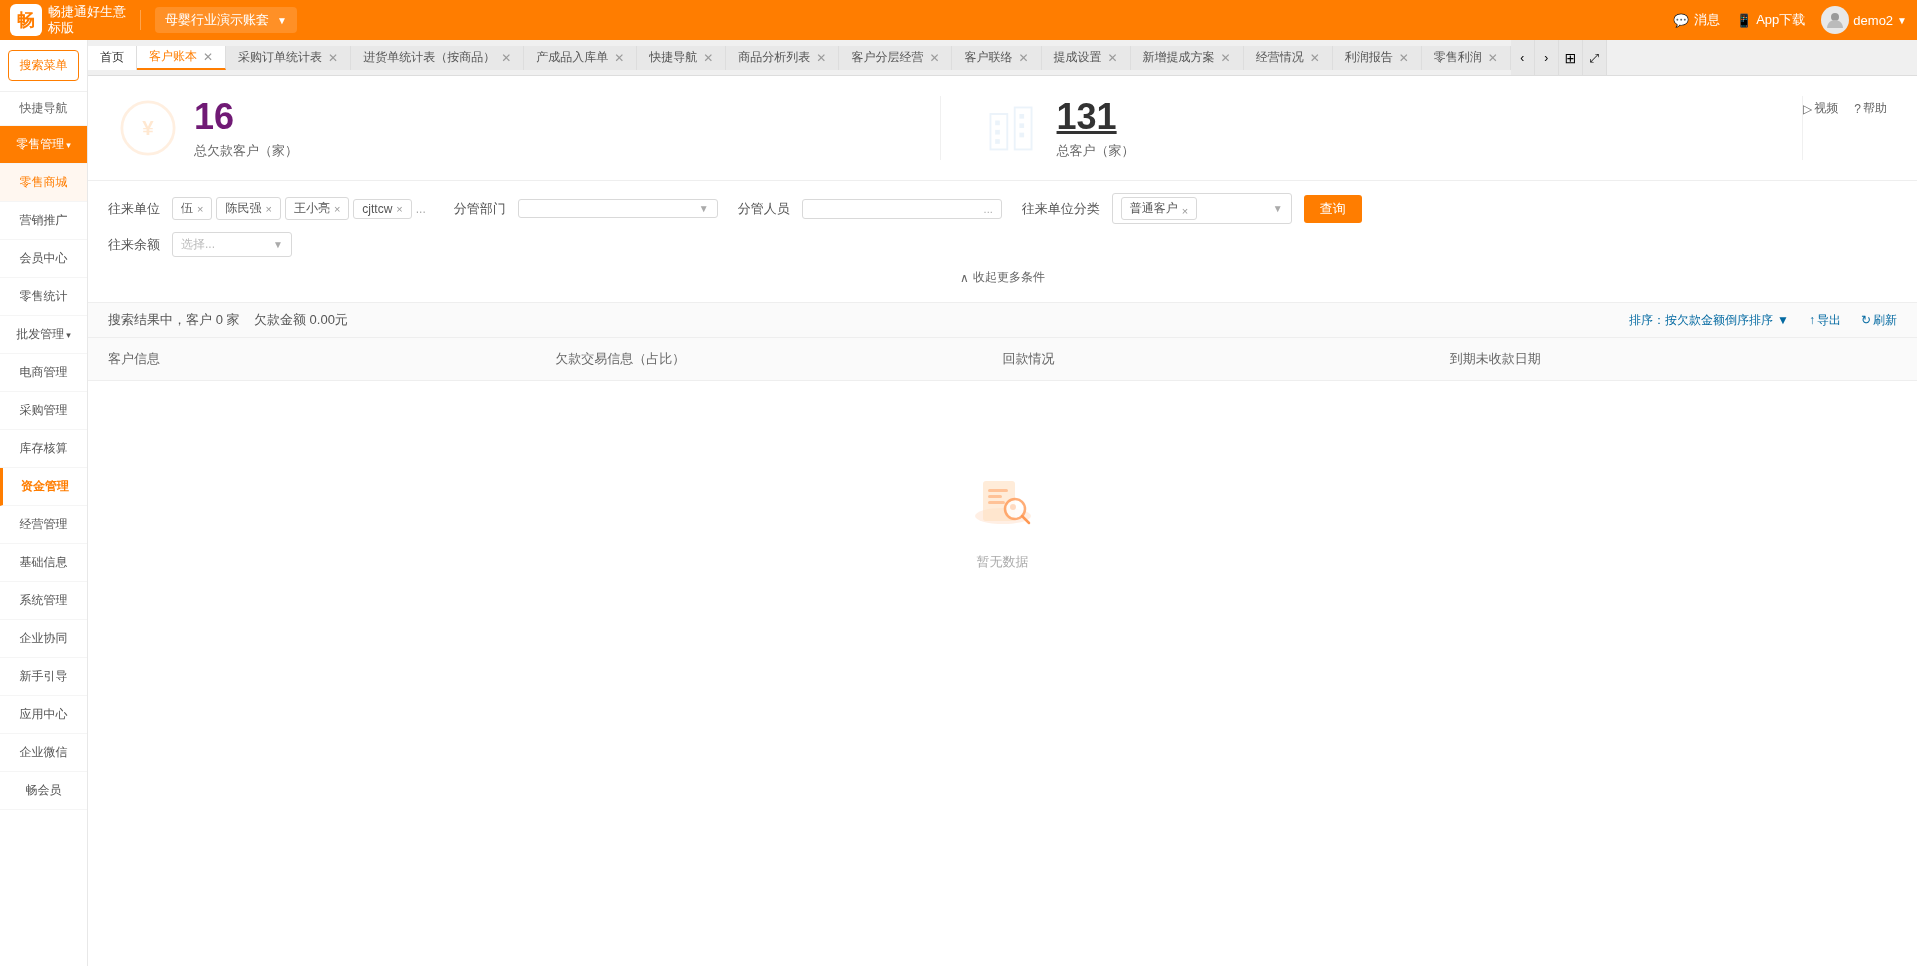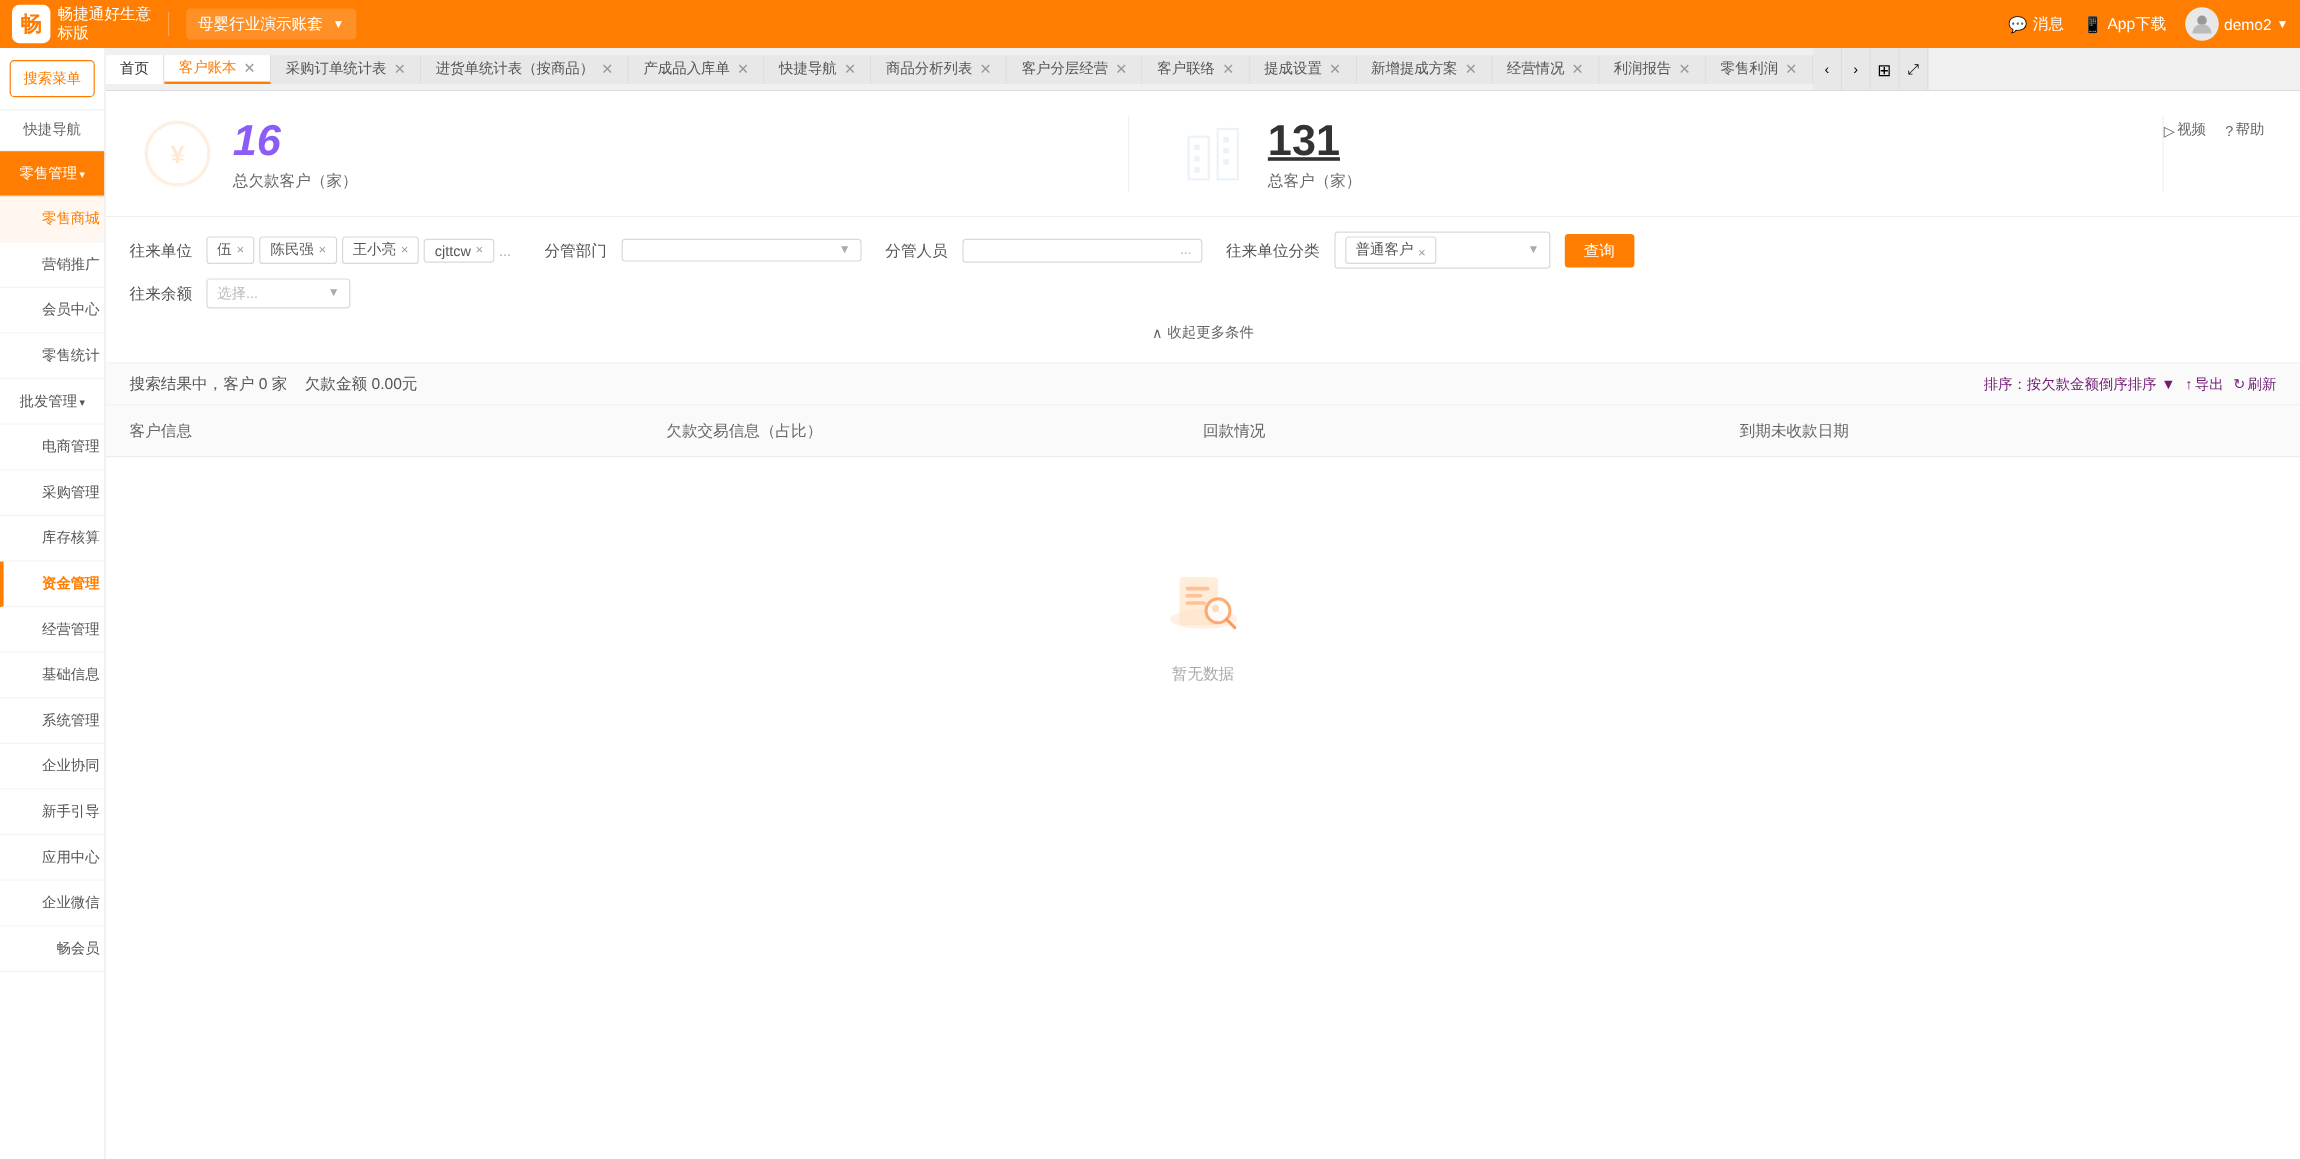--- a/index.html
+++ b/index.html
@@ -22,41 +22,41 @@
     .store-selector { display: flex; align-items: center; gap: 4px; background: rgba(255,255,255,0.15); border-radius: 4px; padding: 4px 10px; cursor: pointer; color: #fff; font-size: 13px; }
     .top-right { display: flex; align-items: center; gap: 16px; }
     .top-right-item { display: flex; align-items: center; gap: 4px; color: #fff; font-size: 13px; cursor: pointer; }
     .avatar { width: 28px; height: 28px; border-radius: 50%; background: #e8e8e8; display: flex; align-items: center; justify-content: center; overflow: hidden; }
 
     
     .sidebar-section { display: flex; flex-direction: column; }
     .sidebar-search { padding: 10px 8px; border-bottom: 1px solid #f0f0f0; }
     .sidebar-search-btn { width: 100%; padding: 6px 0; background: none; border: 1px solid #ff7d00; border-radius: 4px; color: #ff7d00; font-size: 12px; cursor: pointer; }
     .sidebar-nav-btn { width: 100%; padding: 8px 0; background: none; border: none; font-size: 12px; color: #666; cursor: pointer; border-bottom: 1px solid #f5f5f5; }
-    .sidebar-item { padding: 10px 4px; text-align: right; cursor: pointer; font-size: 12px; color: #555; border-bottom: 1px solid #f5f5f5; }
+    .sidebar-item { padding: 10px 4px; text-align: center; cursor: pointer; font-size: 12px; color: #555; border-bottom: 1px solid #f5f5f5; }
     .sidebar-item.active { background: #ff7d00; color: #fff; }
     .sidebar-item.active-light { color: #ff7d00; background: #fff7f0; }
     .sidebar-item-with-arrow { display: flex; align-items: center; justify-content: center; gap: 2px; }
 
     
     .tab-item { display: flex; align-items: center; height: 24px; padding: 0 12px; background: #e8e8e8; border-right: 1px solid #ddd; cursor: pointer; font-size: 12px; color: #555; white-space: nowrap; flex-shrink: 0; }
     .tab-item.active { background: #fff; color: #ff7d00; border-bottom: 2px solid #ff7d00; justify-content: flex-end; }
     .tab-item .close-btn { margin-left: 6px; color: #999; font-size: 12px; }
     .tab-item.home { background: #fff; color: #333; }
     .tab-nav-btn { width: 24px; height: 36px; background: #e8e8e8; border: none; border-right: 1px solid #ddd; cursor: pointer; display: flex; align-items: center; justify-content: center; font-size: 12px; flex-shrink: 0; }
 
     
     .stats-section { display: flex; align-items: center; padding: 20px 30px; background: #fff; border-bottom: 1px solid #eee; gap: 0; }
     .stat-block { display: flex; align-items: center; gap: 16px; flex: 1; border-right: 1px solid #f0f0f0; padding-right: 40px; }
     .stat-block:last-child { border-right: none; }
     .stat-icon { width: 60px; height: 60px; display: flex; align-items: center; justify-content: center; opacity: 0.3; }
     .stat-icon svg { width: 56px; height: 56px; }
     .stat-info { }
     .stat-number { font-size: 36px; font-weight: bold; }
-    .stat-number.red { color: #8b5cf6; font-style: italic; }
+    .stat-number.red { color: #701a75; }
     .stat-number.black { color: #333; text-decoration: underline; cursor: pointer; }
     .stat-label { font-size: 13px; color: #666; margin-top: 4px; }
     .top-right-actions { display: flex; gap: 16px; margin-left: auto; align-self: flex-start; padding-top: 4px; }
     .action-link { font-size: 12px; color: #666; cursor: pointer; display: flex; align-items: center; gap: 2px; }
 
     
     .filter-section { padding: 12px 20px; background: #fff; border-bottom: 1px solid #eee; }
     .filter-row { display: flex; align-items: center; gap: 12px; flex-wrap: wrap; margin-bottom: 8px; }
     .filter-label { font-size: 13px; color: #555; white-space: nowrap; }
     .filter-tags { display: flex; align-items: center; gap: 4px; flex-wrap: wrap; }
@@ -66,21 +66,21 @@
     .filter-select { display: flex; align-items: center; border: 1px solid #d9d9d9; border-radius: 3px; padding: 3px 8px; font-size: 12px; min-width: 140px; cursor: pointer; background: #fff; }
     .filter-select .placeholder { color: #bbb; }
     .filter-select-wide { min-width: 200px; }
     .filter-dropdown-arrow { margin-left: auto; color: #aaa; font-size: 10px; }
     .filter-input { display: flex; align-items: center; border: 1px solid #d9d9d9; border-radius: 3px; padding: 3px 8px; font-size: 12px; min-width: 120px; background: #fff; cursor: pointer; }
     .collapse-btn { display: flex; align-items: center; gap: 4px; font-size: 12px; color: #666; cursor: pointer; margin: 0 auto; width: fit-content; }
 
     
     .results-bar { display: flex; align-items: center; justify-content: space-between; padding: 8px 20px; background: #fafafa; border-bottom: 1px solid #eee; }
     .results-info { font-size: 13px; color: #555; }
-    .results-actions { display: flex; align-items: flex-start; gap: 8px; font-size: 12px; color: #701a75; }
+    .results-actions { display: flex; align-items: flex-start; gap: 20px; font-size: 12px; color: #0369a1; }
     .results-sort { display: flex; align-items: center; gap: 4px; cursor: pointer; }
     .results-action-btn { display: flex; align-items: center; gap: 2px; cursor: pointer; }
 
     
     .table-header { display: flex; padding: 12px 20px; background: #fafafa; border-bottom: 1px solid #eee; font-size: 13px; color: #666; }
     .col-customer { flex: 2; }
     .col-debt { flex: 2; }
     .col-repay { flex: 2; }
     .col-date { flex: 2; }
 

